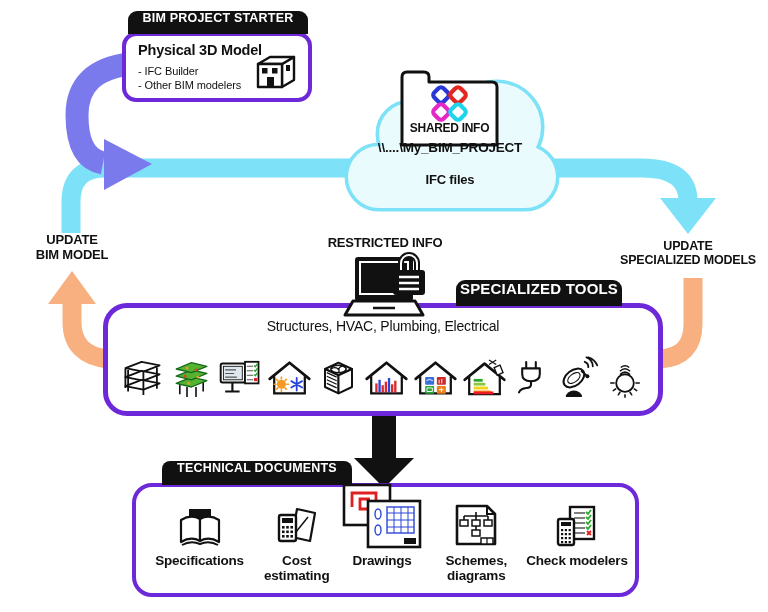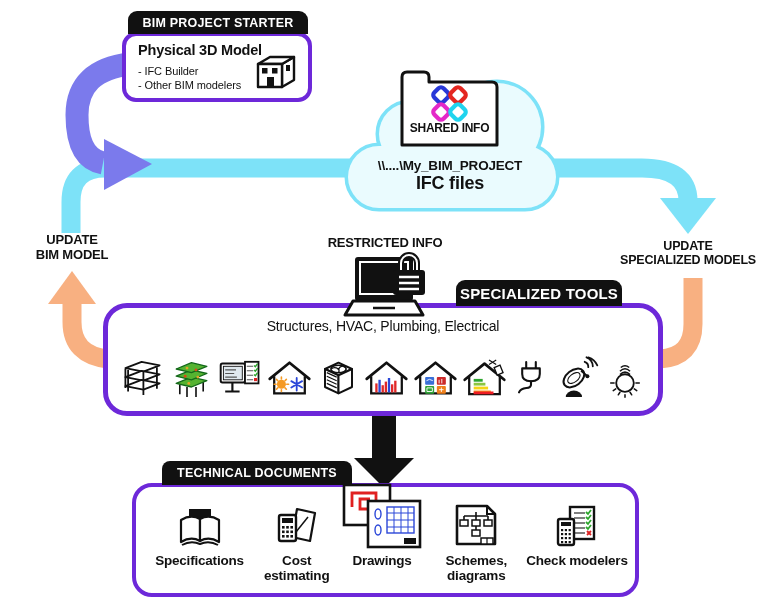--- a/index.html
+++ b/index.html
@@ -3,30 +3,30 @@
 <meta charset="utf-8">
 <style>
   html,body{margin:0;padding:0;background:#fff;}
   .canvas{position:relative;width:768px;height:612px;background:#fff;overflow:hidden;
           font-family:"Liberation Sans",sans-serif;color:#111;}
   .abs{position:absolute;}
   svg{display:block;}
   .layer{position:absolute;left:0;top:0;z-index:1;}
   .panel{position:absolute;background:#fff;border:5px solid #6d28d9;box-sizing:border-box;z-index:2;}
   .tab{position:absolute;background:#111;color:#fff;font-weight:bold;z-index:3;
-       display:flex;align-items:center;justify-content:center;
+       display:flex;justify-content:center;
        border-radius:9px 9px 0 0;letter-spacing:.2px;white-space:nowrap;}
   .txt{position:absolute;z-index:4;font-weight:bold;text-align:center;line-height:1.12;letter-spacing:-.2px;}
   .starter-panel{left:122px;top:32px;width:190px;height:70px;border-width:4px;border-radius:14px;}
   .starter-tab{left:128px;top:11px;width:180px;height:23px;font-size:12.5px;}
   .starter-title{position:absolute;left:12px;top:6px;font-size:14.5px;font-weight:bold;letter-spacing:-.2px;}
   .starter-bullet{position:absolute;left:12px;font-size:11px;font-weight:500;letter-spacing:-.1px;}
   .starter-house{position:absolute;right:6px;top:12px;}
-  .cloud-path{left:348px;top:158px;width:204px;font-size:13.5px;}
-  .cloud-files{left:348px;top:173px;width:204px;font-size:18px;}
+  .cloud-path{left:348px;top:140px;width:204px;font-size:13.5px;}
+  .cloud-files{left:348px;top:173px;width:204px;font-size:13px;}
   .shared-info{left:402px;top:122px;width:95px;font-size:12px;letter-spacing:-.3px;}
   .update-bim{left:12px;top:233px;width:120px;font-size:13px;}
   .update-models{left:612px;top:239px;width:152px;font-size:12.5px;}
   .restricted{left:305px;top:236px;width:160px;font-size:13px;}
   .tools-panel{left:103px;top:303px;width:560px;height:113px;border-radius:24px;}
   .tools-tab{left:456px;top:280px;width:166px;height:26px;font-size:15px;}
   .tools-subtitle{position:absolute;left:0;top:10px;width:100%;text-align:center;
                   font-weight:normal;font-size:14px;letter-spacing:-.2px;}
   .tools-icons{position:absolute;left:12px;right:12px;bottom:7px;height:58px;
                display:flex;justify-content:space-between;align-items:flex-end;}

